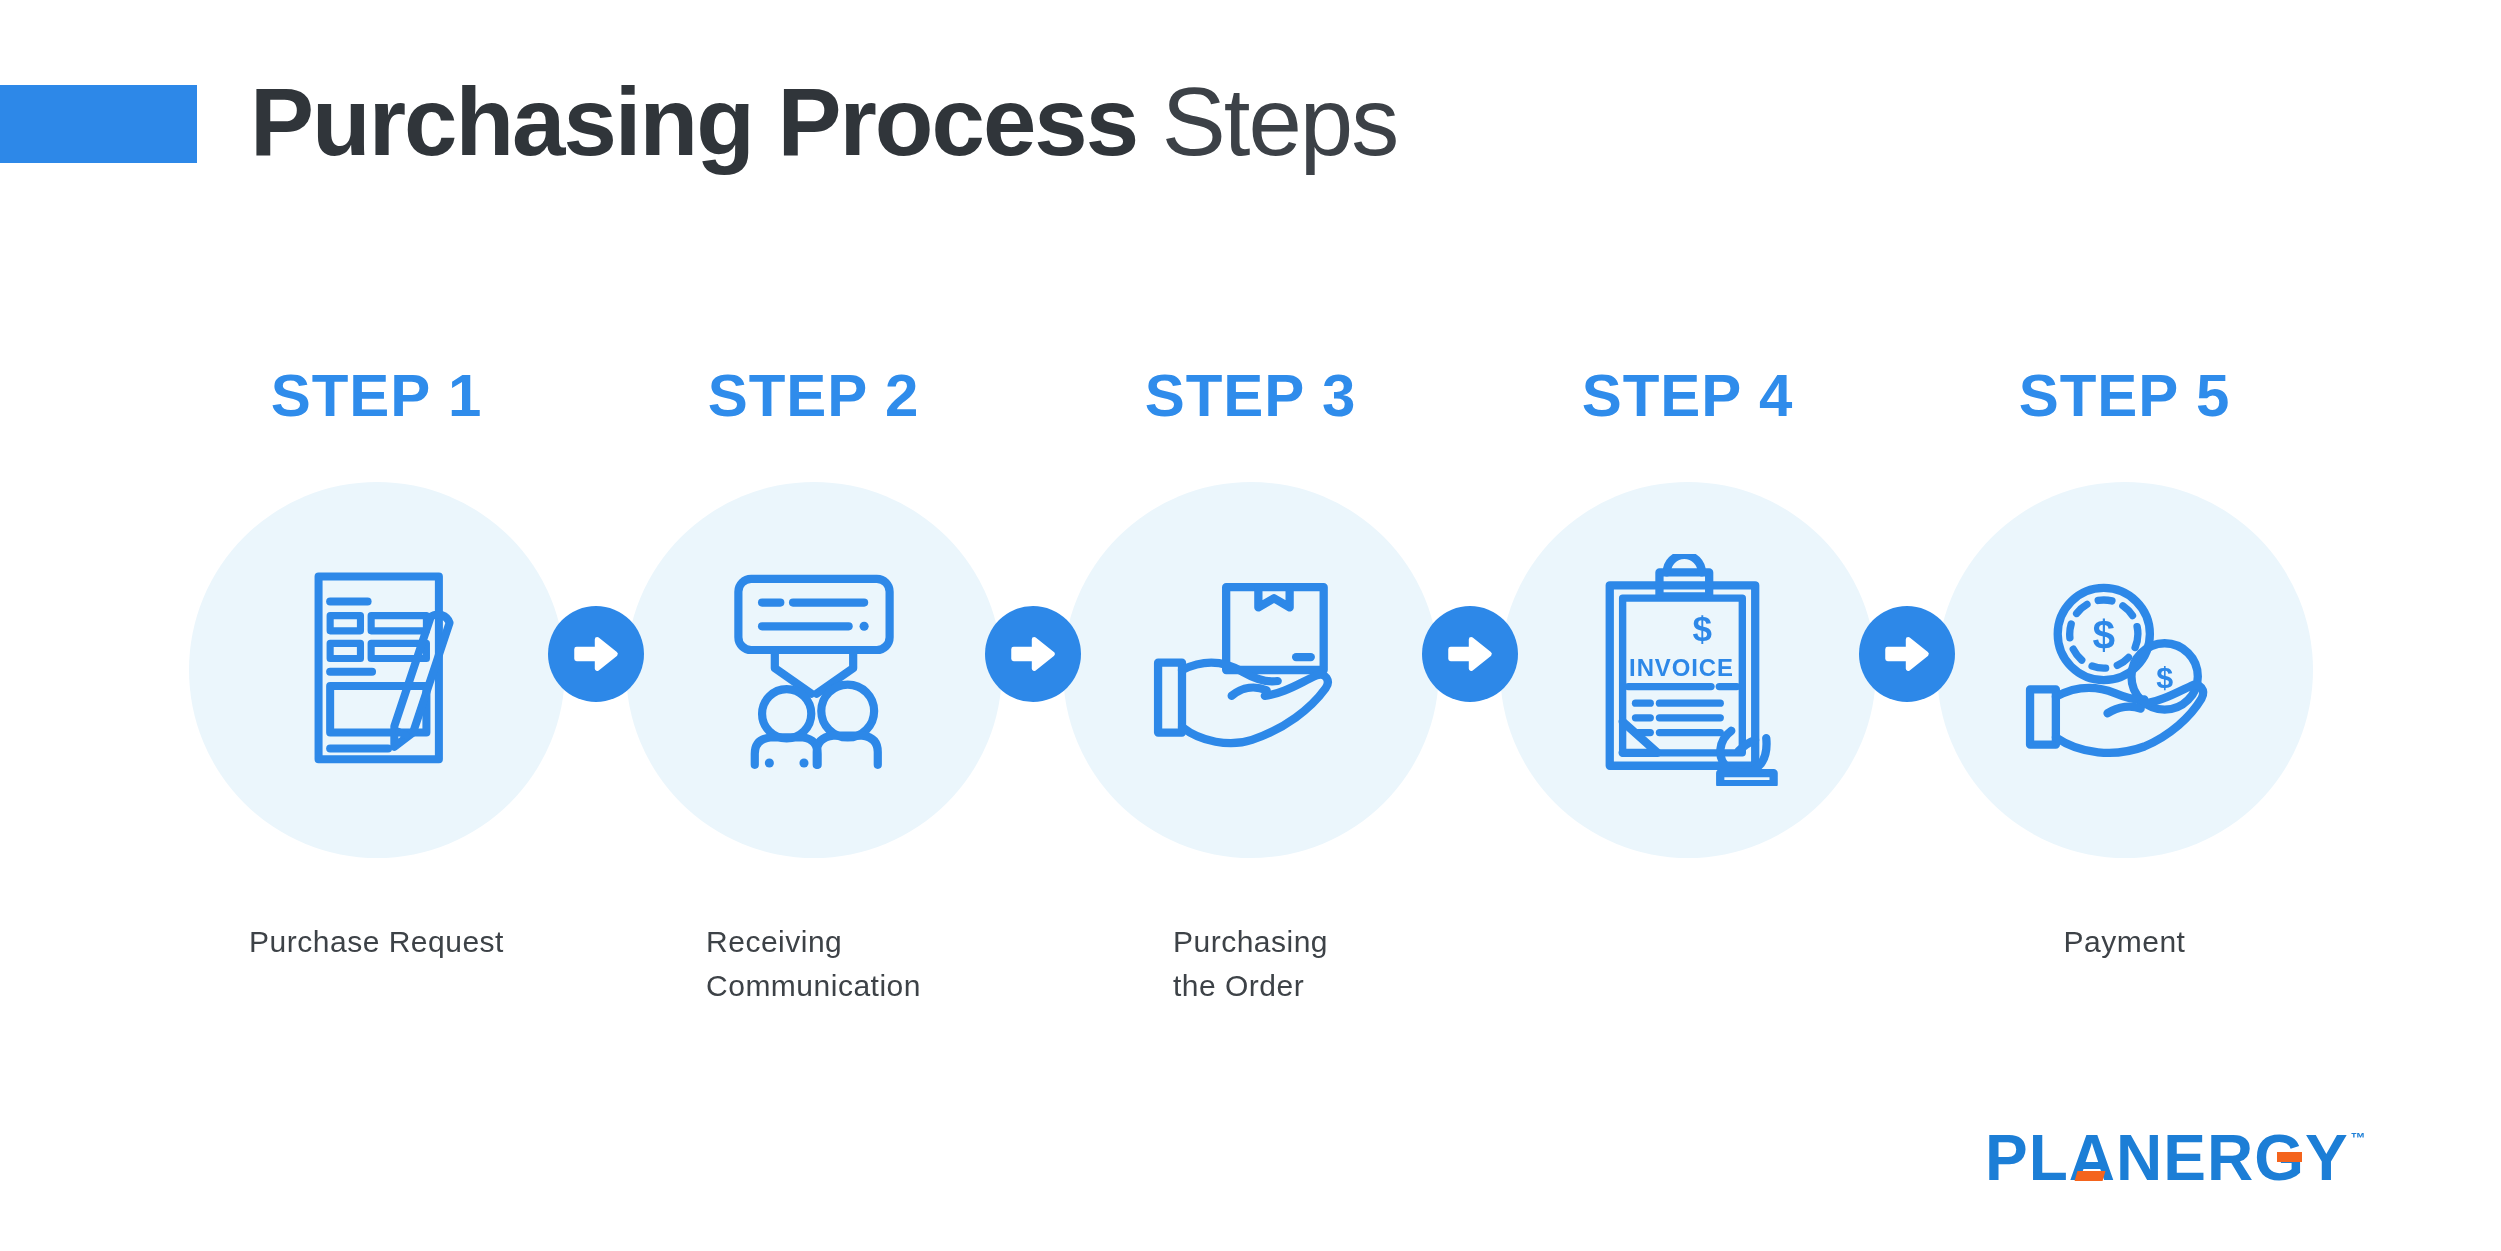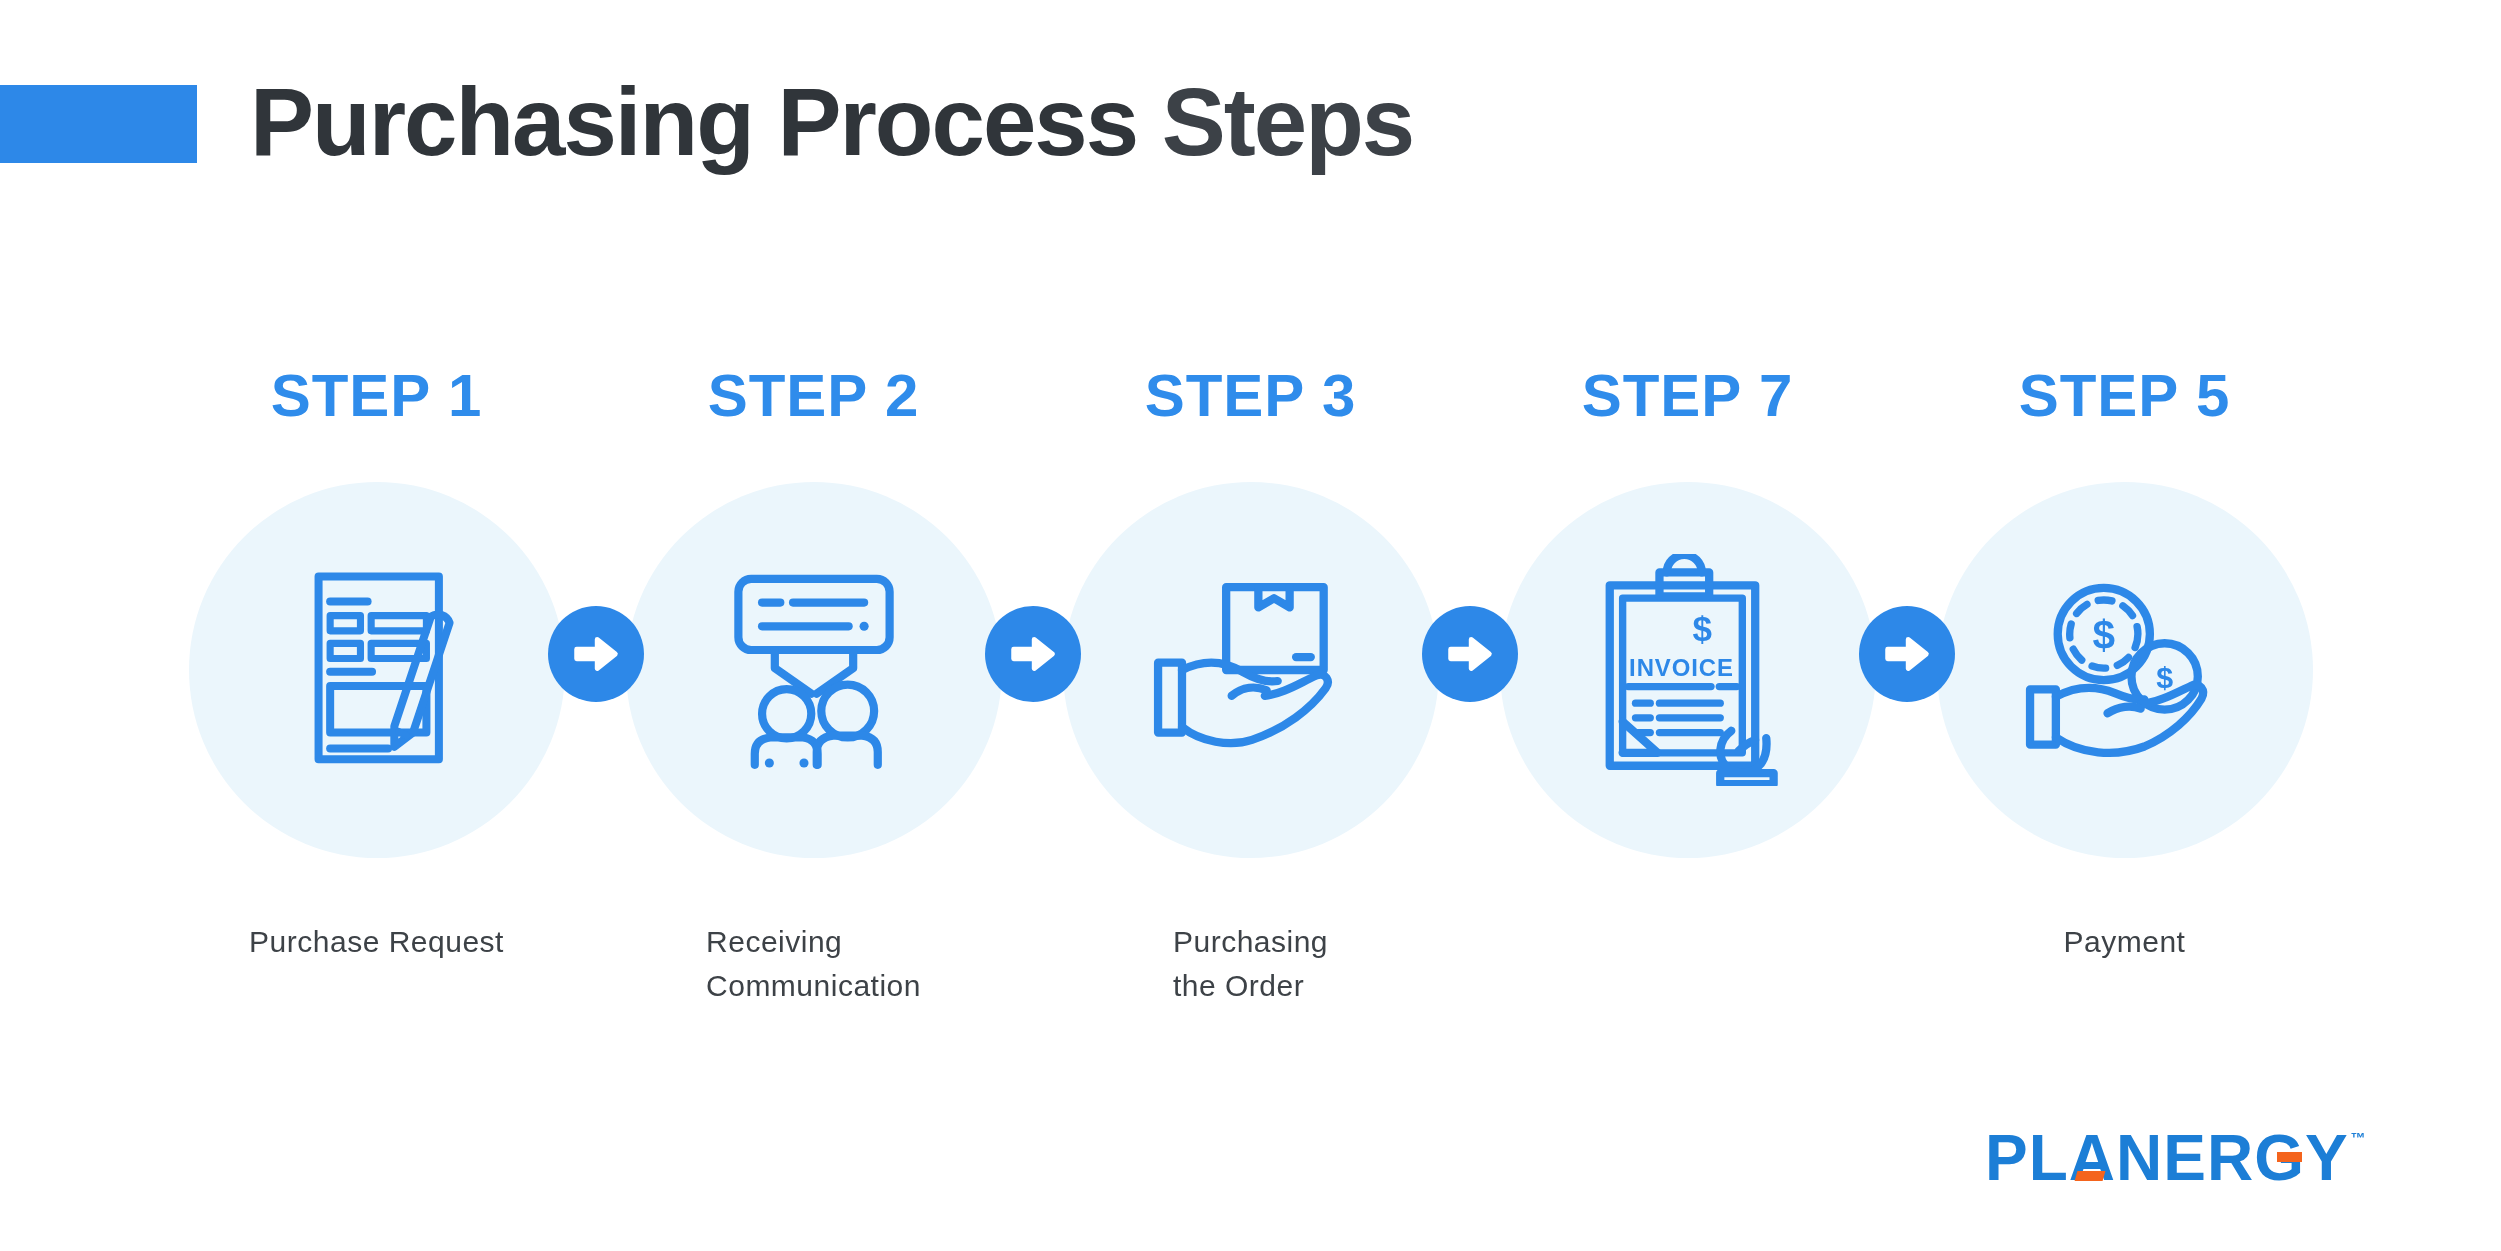--- a/index.html
+++ b/index.html
@@ -4,21 +4,21 @@
 <style>
   html,body{margin:0;padding:0;background:#ffffff;}
   .canvas{position:relative;width:2501px;height:1251px;background:#ffffff;overflow:hidden;
           font-family:"Liberation Sans",sans-serif;}
 
   
   .accent-bar{position:absolute;left:0;top:85px;width:197px;height:78px;background:#2d88e8;}
   .page-title{position:absolute;left:250px;top:60px;font-size:96px;line-height:1.3;
               color:#30353a;letter-spacing:-2px;white-space:nowrap;}
   .page-title .t-bold{font-weight:bold;}
-  .page-title .t-light{font-weight:bold;color:#3c4147;}
+  .page-title .t-light{font-weight:normal;color:#3c4147;}
 
   
   .steps-row{position:absolute;left:158px;top:366px;display:flex;}
   .step-col{width:437px;display:flex;flex-direction:column;align-items:center;}
   .step-heading{font-size:60px;font-weight:bold;color:#2f8ceb;letter-spacing:1px;line-height:1;}
   .step-circle{margin-top:56px;width:376px;height:376px;border-radius:50%;background:#ebf6fc;
                display:flex;align-items:center;justify-content:center;}
   .step-caption{margin-top:62px;font-size:30px;line-height:44px;color:#3d4247;
                 white-space:pre-line;letter-spacing:0.5px;}
 
@@ -111,21 +111,21 @@
           <path class="st" d="M40,100 C64,88 86,90 106,102 C120,110 132,114 144,112"></path>
           <path class="st" d="M40,162 C60,178 92,184 116,176 C152,164 180,142 196,120 C202,112 196,102 186,106 C168,114 150,126 130,128"></path>
           <path class="st" d="M94,128 C106,118 120,117 132,122"></path>
         </svg>
       </div>
       <div class="step-caption">Purchasing
 the Order</div>
     </div>
 
     <div class="step-col">
-      <div class="step-heading">STEP 7</div>
+      <div class="step-heading">STEP 4</div>
       <div class="step-circle">
         <svg width="212" height="232" viewBox="0 0 230 252">
           <rect class="st" x="30" y="34" width="158" height="196"></rect>
           <rect class="st2" x="44" y="48" width="130" height="168"></rect>
           <path class="st" d="M92,20 A19,19 0 0 1 130,20"></path>
           <rect class="st" x="84" y="20" width="54" height="26"></rect>
           <text class="fl" x="120" y="94" font-size="38">$</text>
           <text class="fl" x="51" y="133" font-size="26" letter-spacing="1">INVOICE</text>
           <path class="st2" d="M50,144 H140"></path>
           <path class="st2" d="M149,144 H168"></path>

